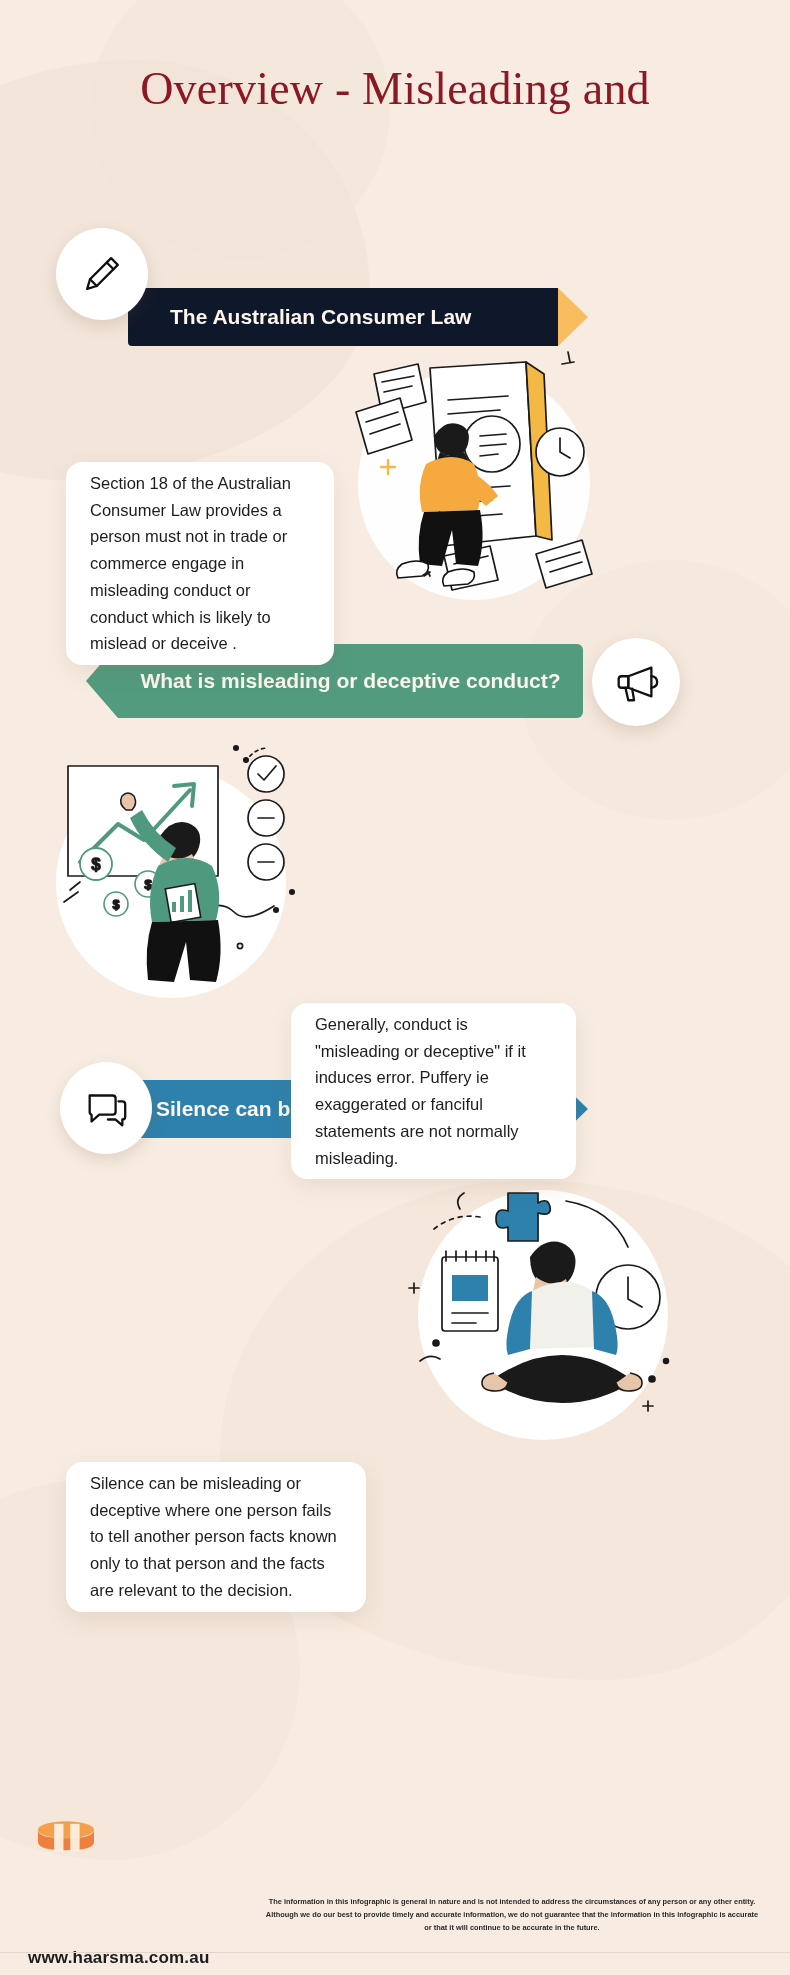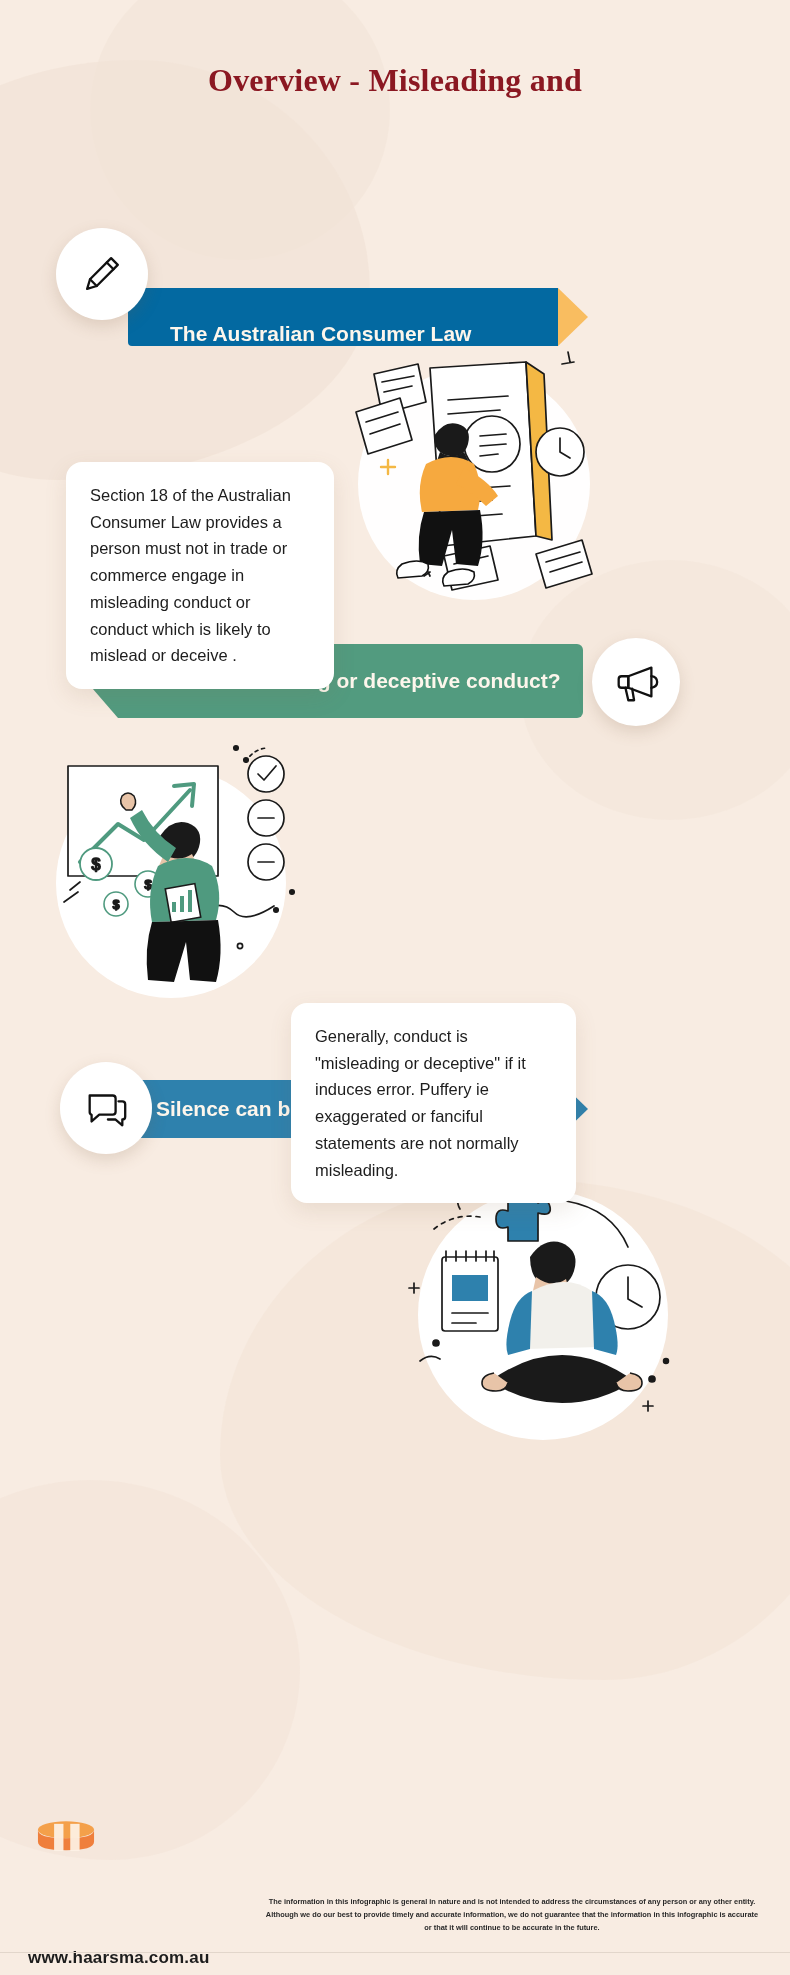--- a/index.html
+++ b/index.html
@@ -17,38 +17,37 @@
   .blob.b2{width:300px;height:300px;left:90px;top:-40px;border-radius:50%;background:#f3e5da;}
   .blob.b3{width:640px;height:500px;left:220px;top:1180px;border-radius:48% 52% 40% 60%/55% 45% 55% 45%;background:#f3e5d9;opacity:.7;}
   .blob.b4{width:420px;height:380px;left:-120px;top:1480px;border-radius:50% 50% 45% 55%/50% 50% 50% 50%;background:#f3e5d9;opacity:.6;}
   .blob.b5{width:300px;height:260px;left:520px;top:560px;border-radius:50%;background:#f4e7dc;opacity:.7;}
 
   
   .title{
     position:absolute;left:0;right:0;top:62px;z-index:4;
     text-align:center;color:#8b1822;
     font-family:"Liberation Serif", serif;
-    font-weight:700;font-size:32px;line-height:1.18;
+    font-weight:400;font-size:46px;line-height:1.18;
     letter-spacing:.2px;padding:0 34px;box-sizing:border-box;
   }
 
   
   .banner{
     position:absolute;z-index:5;height:58px;display:flex;align-items:center;
     color:#fdf6ec;font-weight:700;font-size:20px;line-height:1.16;
     box-sizing:border-box;
   }
   .banner .btxt{width:100%;text-align:center;white-space:pre-line;padding:0 18px;box-sizing:border-box;}
 
   
   .banner.orange{
-    left:128px;top:288px;width:430px;background:#0369a1;
+    left:128px;top:288px;width:430px;background:#0f172a;
     border-radius:4px 0 0 4px;
     padding-left:24px;
-    align-items:flex-end;
   }
   .banner.orange .btxt{text-align:left;font-size:21px;}
   .banner.orange .tip{
     position:absolute;left:100%;top:0;width:0;height:0;
     border-top:29px solid transparent;border-bottom:29px solid transparent;
     border-left:30px solid #f9bd60;
   }
   .band-green{
     position:absolute;z-index:5;left:118px;top:644px;width:465px;height:74px;
     background:#529b7f;border-radius:0 6px 6px 0;
@@ -81,21 +80,21 @@
     display:flex;align-items:center;justify-content:center;
   }
   .ic-pencil{left:56px;top:228px;}
   .ic-mega{left:592px;top:638px;width:88px;height:88px;}
   .ic-chat{left:60px;top:1062px;}
 
   
   .card{
     position:absolute;z-index:6;background:#fff;border-radius:16px;
     box-shadow:0 8px 22px rgba(130,100,70,.13);
-    box-sizing:border-box;padding:20px 24px;
+    box-sizing:border-box;padding:8px 24px;
     color:#1d1d1d;font-size:16.5px;line-height:1.62;
   }
   .card-1{left:66px;top:462px;width:268px;}
   .card-2{left:291px;top:1003px;width:285px;}
   .card-3{left:66px;top:1462px;width:300px;}
 
   
   .illo{position:absolute;z-index:3;}
   .illo-disc{position:absolute;background:#fff;border-radius:50%;z-index:2;}
   .logo{position:absolute;left:32px;top:1818px;width:68px;height:44px;z-index:8;}
@@ -311,20 +310,23 @@
         <path d="M142 126 q34 -18 60 0 q12 28 8 56 l-76 2 q-6 -32 8 -58 Z" fill="#f2f0eb"></path>
         <path d="M142 126 q-16 6 -22 30 q-6 24 -2 34 l22 -6 Z" fill="#2e81ad"></path>
         <path d="M202 126 q16 6 22 30 q6 24 2 34 l-22 -6 Z" fill="#2e81ad"></path>
         <path d="M100 216 q36 -26 72 -26 q36 0 72 26 q-34 22 -72 22 q-38 0 -72 -22 Z" fill="#1a1a1a"></path>
         <path d="M104 208 q-12 2 -12 10 q0 8 14 8 q10 0 12 -8" fill="#e8c4a8" stroke="#1a1a1a" stroke-width="1.6"></path>
         <path d="M240 208 q12 2 12 10 q0 8 -14 8 q-10 0 -12 -8" fill="#e8c4a8" stroke="#1a1a1a" stroke-width="1.6"></path>
       </g>
     </svg>
   </div>
 
+  <div class="card card-3">
+    <span>Silence can be misleading or deceptive where one person fails to tell another person facts known only to that person and the facts are relevant to the decision.</span>
+  </div>
 
   <svg class="logo" viewBox="0 0 80 50">
     <ellipse cx="40" cy="13" rx="33" ry="10" fill="#f4a04a"></ellipse>
     <path d="M7 13 v14 q0 10 33 10 q33 0 33 -10 V13 q0 10 -33 10 q-33 0 -33 -10 Z" fill="#ef7f3c"></path>
     <rect x="26" y="6" width="11" height="32" fill="#fdf2e6" opacity=".92"></rect>
     <rect x="45" y="6" width="11" height="32" fill="#fdf2e6" opacity=".92"></rect>
   </svg>
 
   <div class="site">www.haarsma.com.au</div>
 

